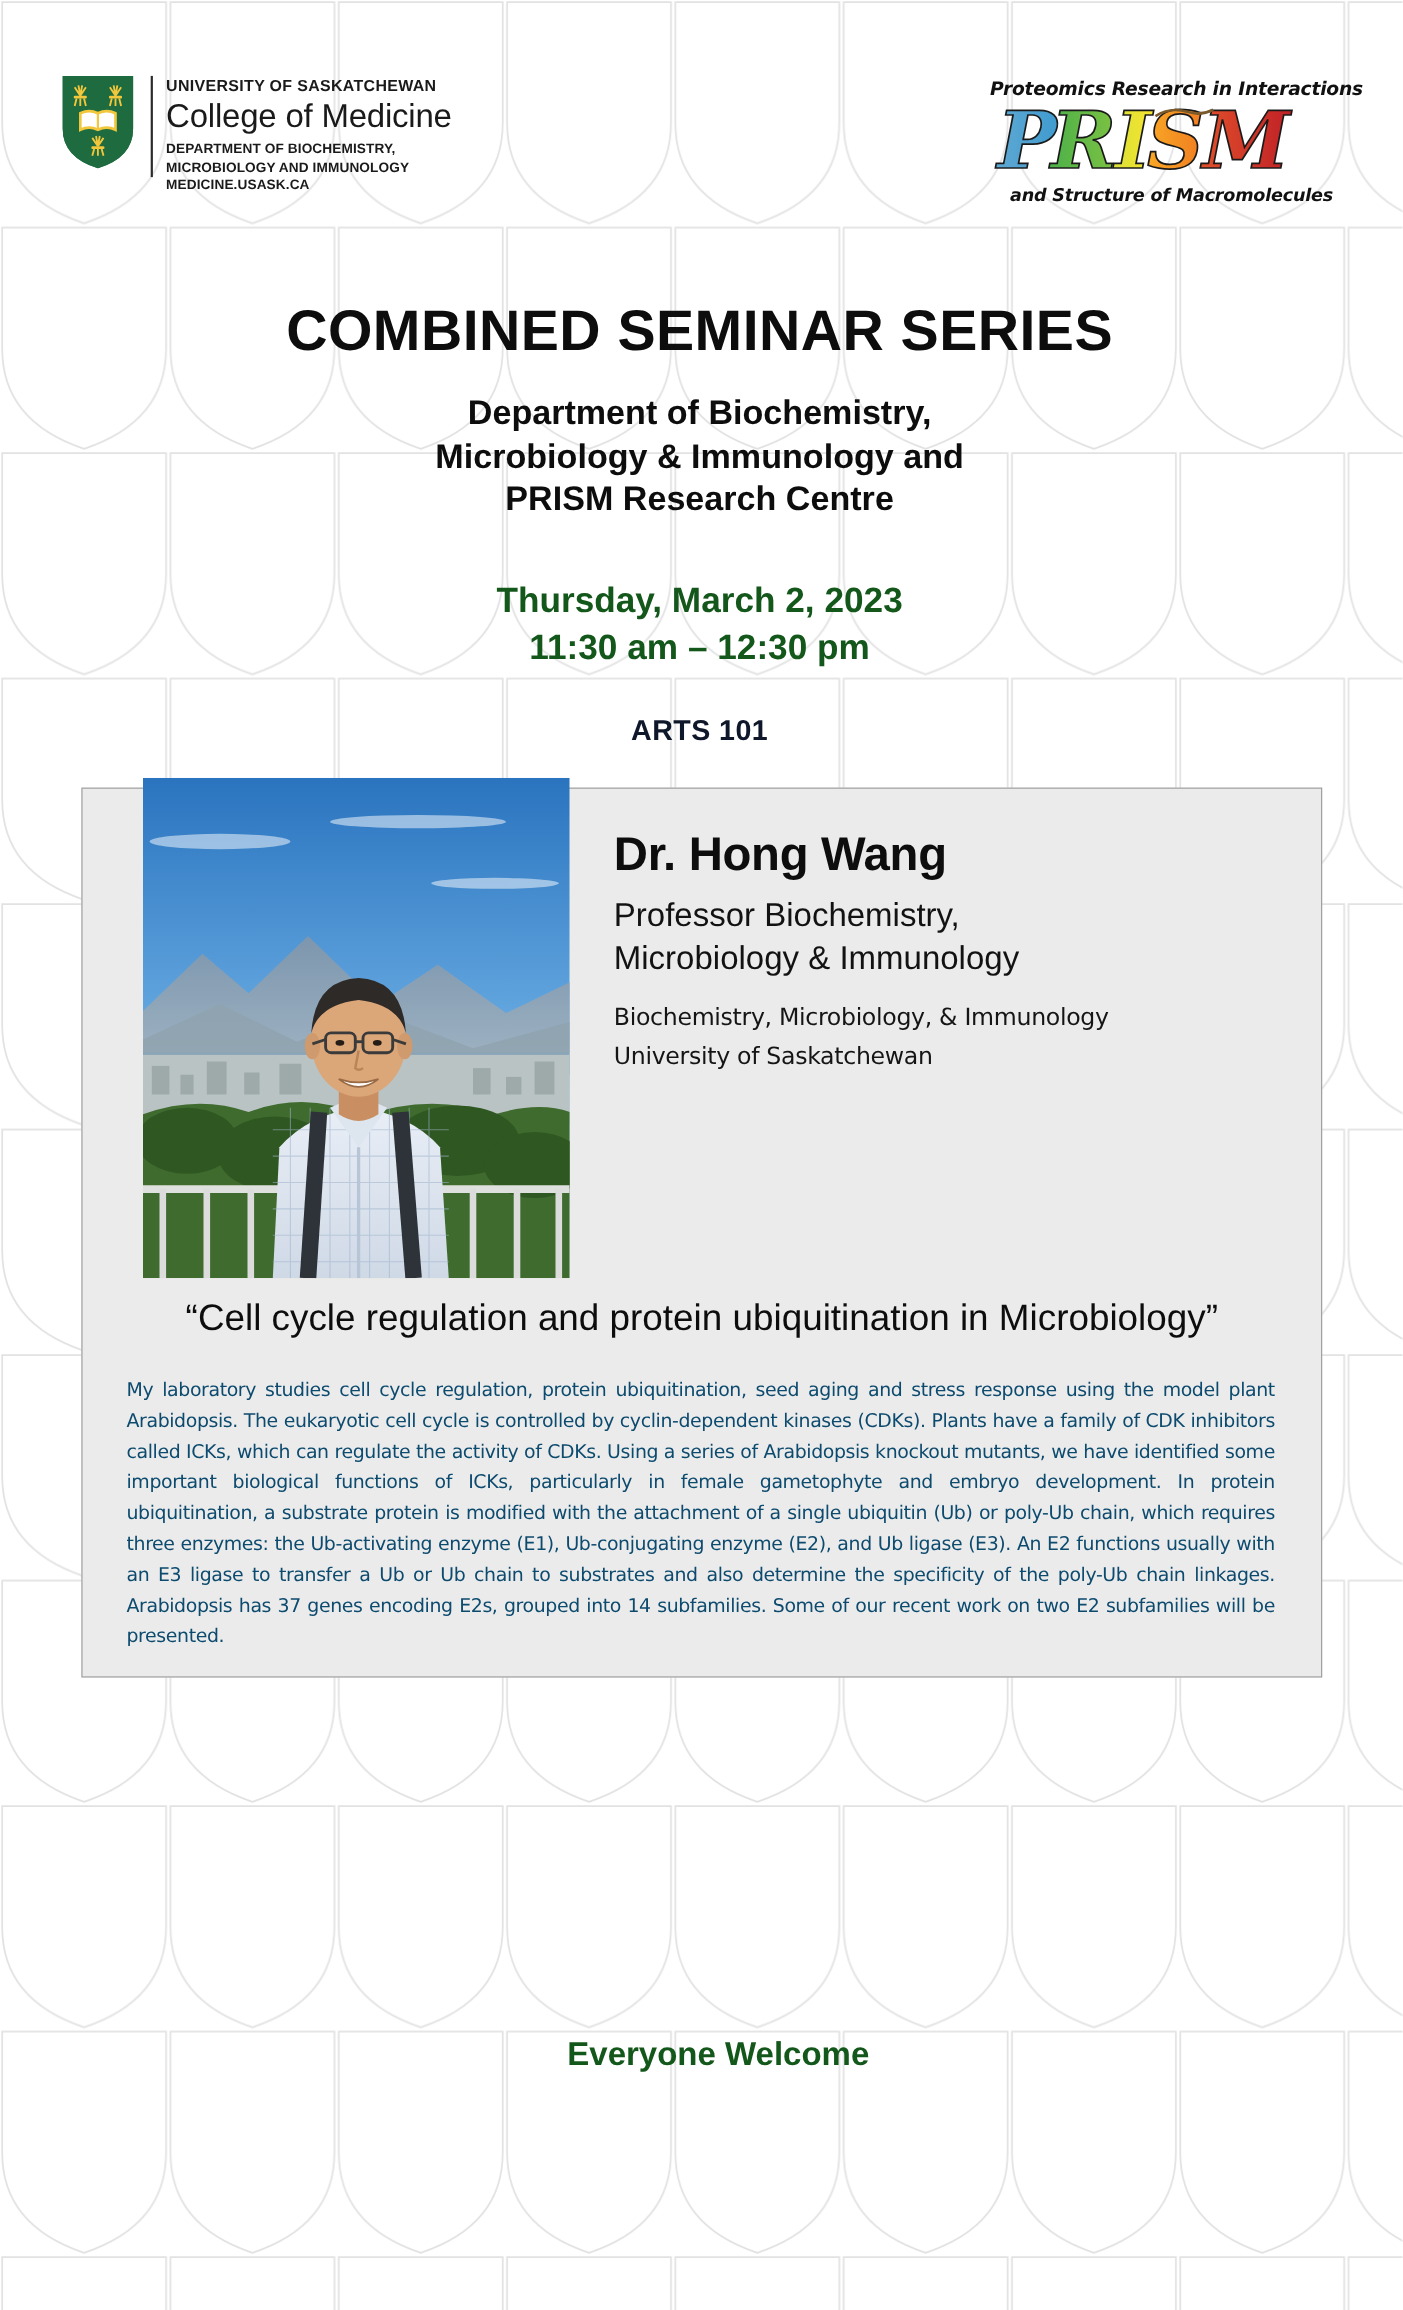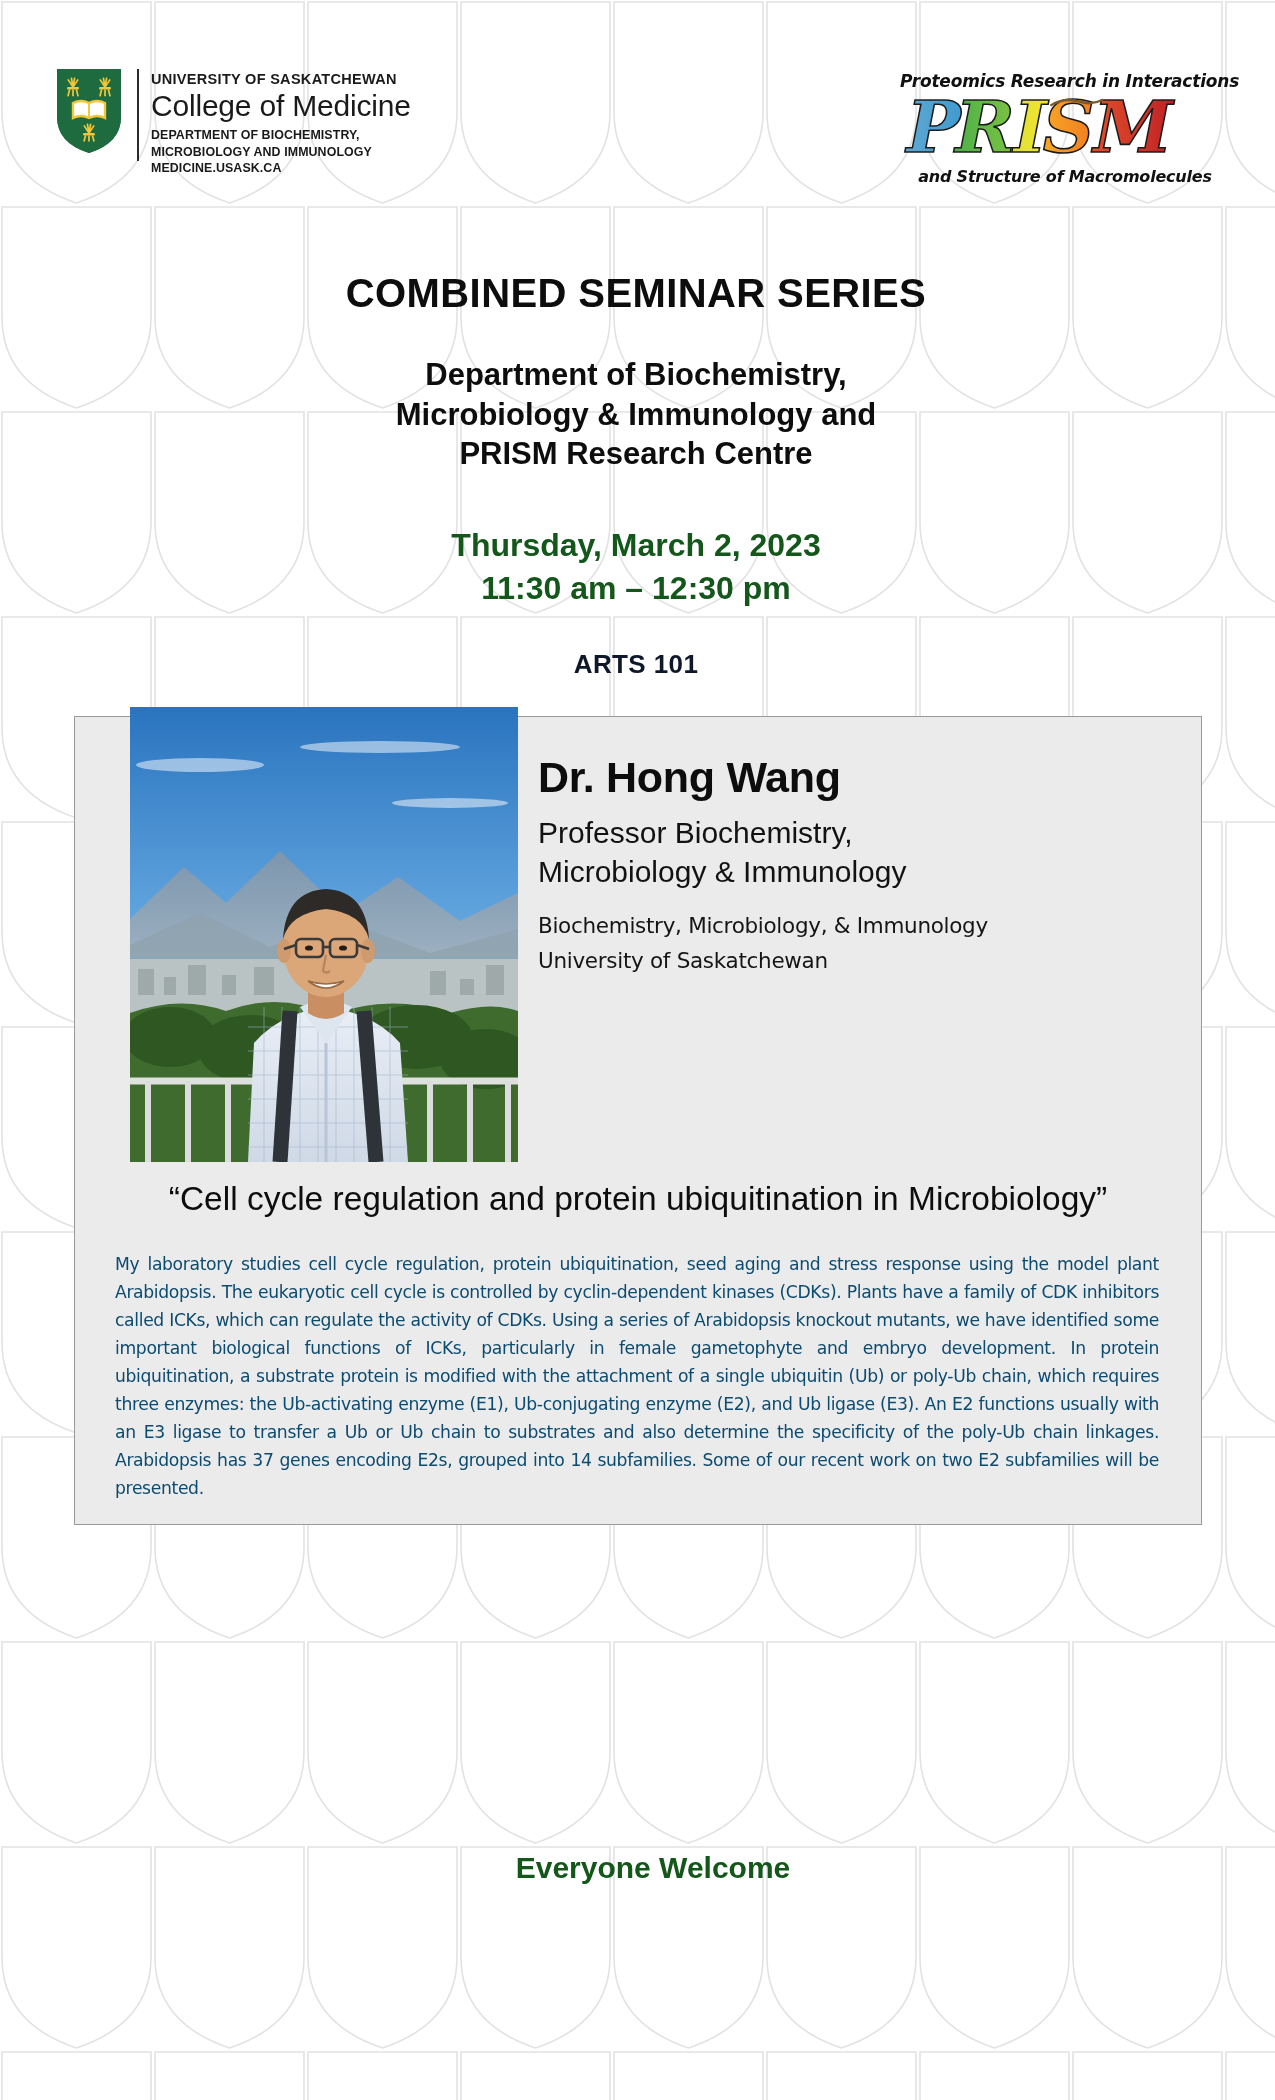--- a/index.html
+++ b/index.html
@@ -115,21 +115,21 @@
     white-space: nowrap;
     margin-top: 2px;
   }
 
   
   .series-title {
     position: absolute;
     top: 252px;
     left: 0; right: 0;
     text-align: center;
-    font-size: 40px;
+    font-size: 52px;
     font-weight: bold;
     color: #0d0d0d;
     letter-spacing: 0.4px;
   }
   .dept-title {
     position: absolute;
     top: 336px;
     left: 0; right: 0;
     text-align: center;
     font-size: 31px;
@@ -175,21 +175,21 @@
   .portrait {
     width: 388px;
     height: 455px;
     margin: -10px 0 0 55px;
     flex: none;
     position: relative;
     overflow: hidden;
     border: 0;
   }
   .speaker-block {
-    padding: 37px 0 0 20px;
+    padding: 37px 0 0 40px;
     flex: 1;
   }
   .speaker-name {
     font-size: 43px;
     font-weight: bold;
     color: #0d0d0d;
     line-height: 1.1;
     letter-spacing: -0.3px;
   }
   .speaker-role {

